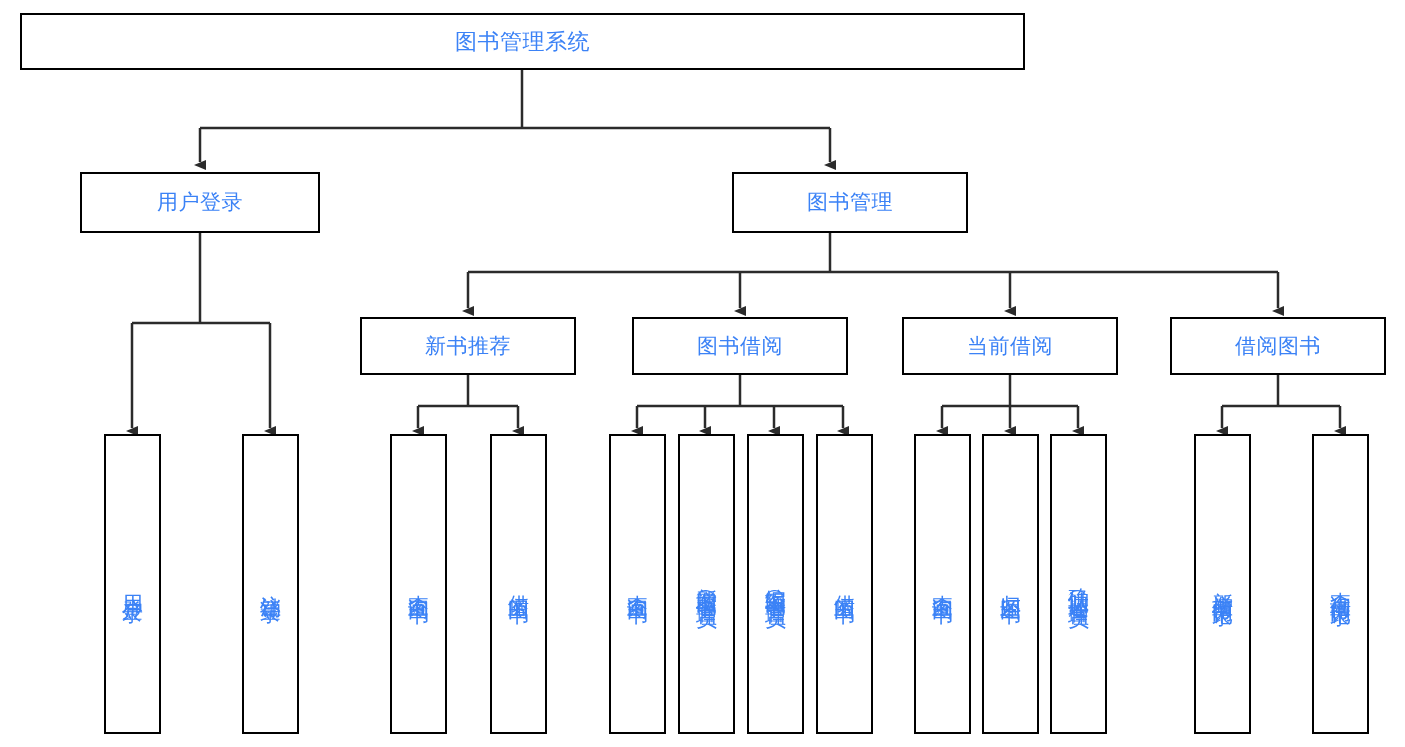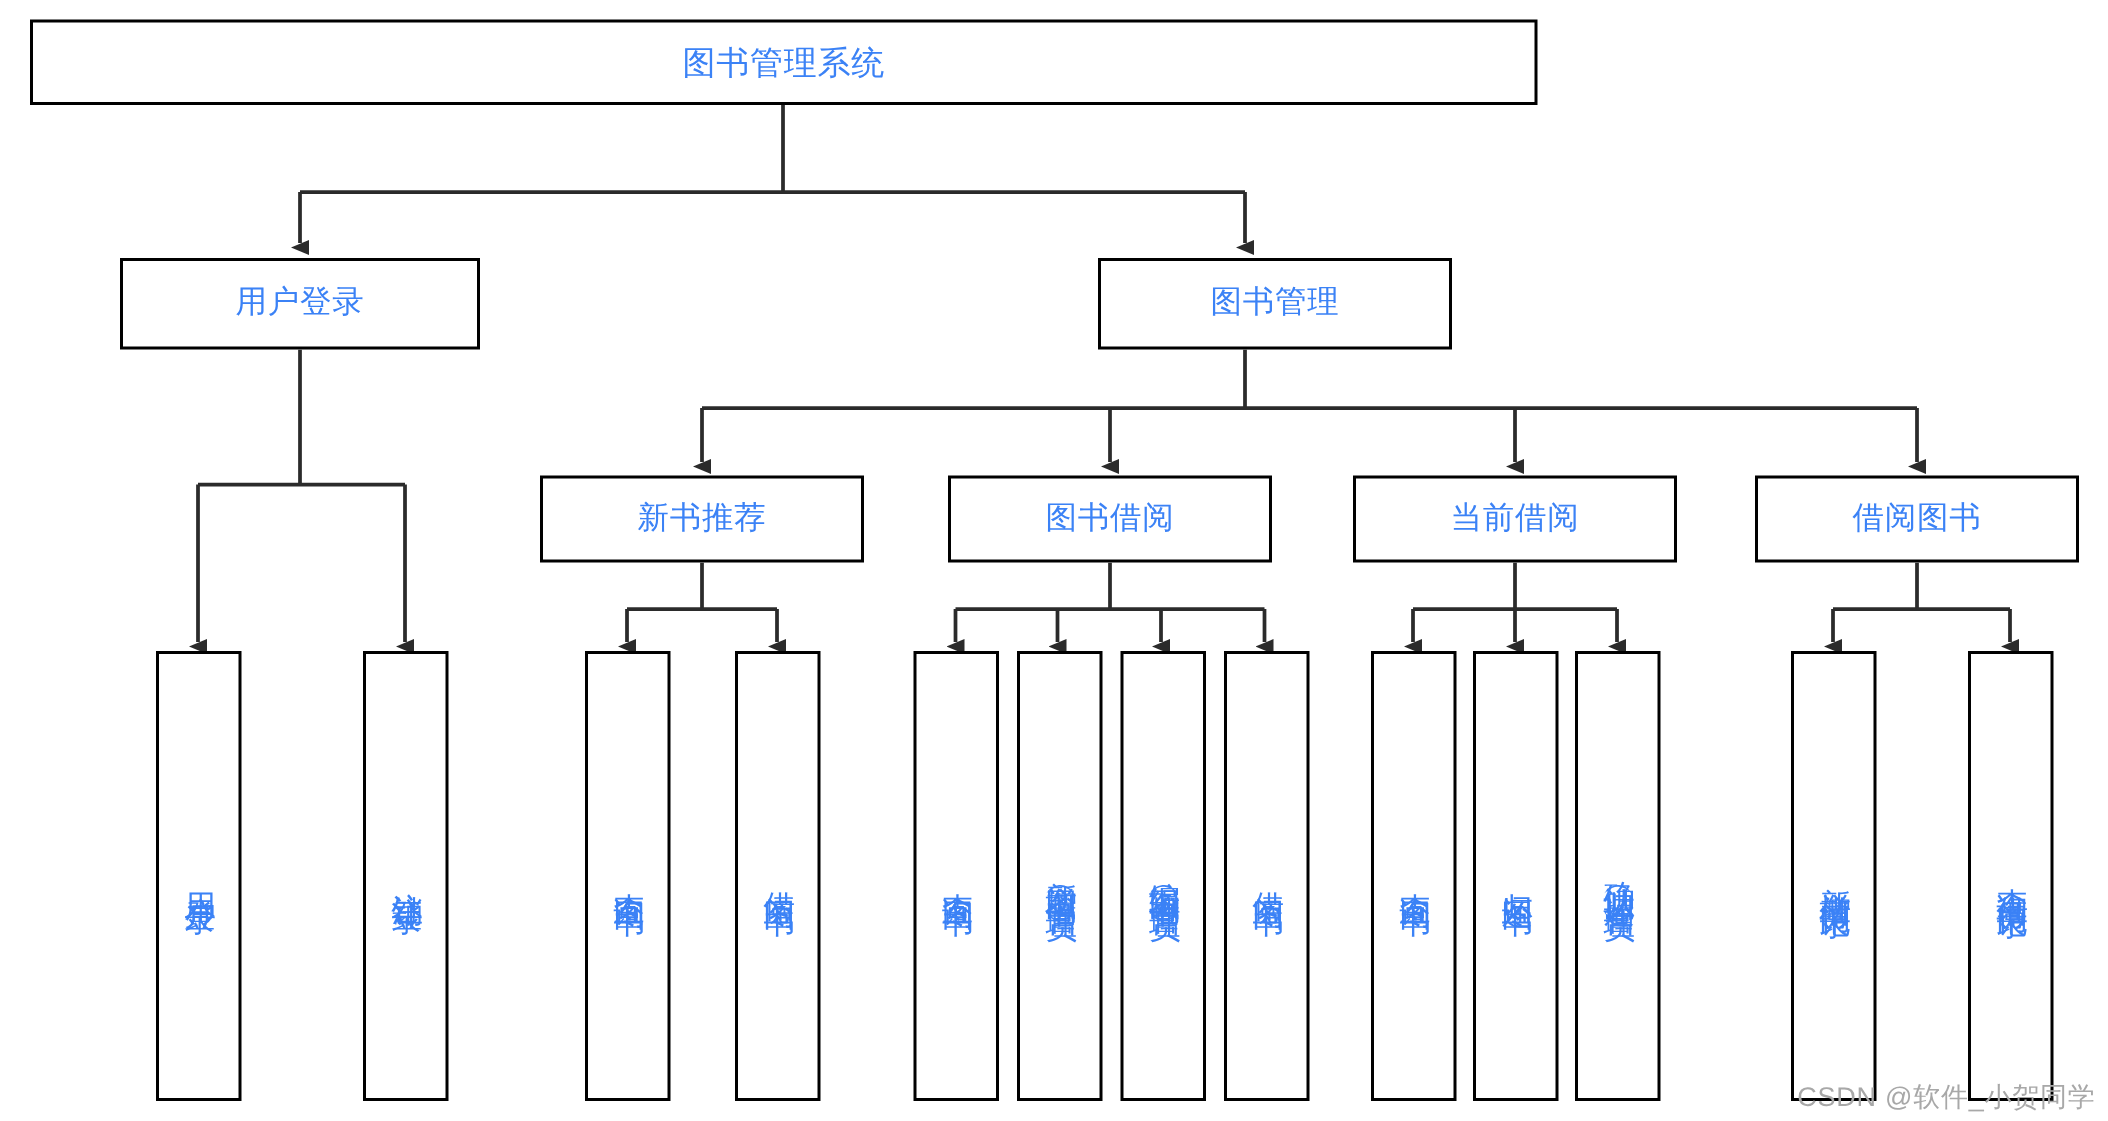--- a/index.html
+++ b/index.html
@@ -193,15 +193,14 @@
     <span class="label">确认归还（管理员）</span>
   </div>
 
   <div class="node vert" style="left:1194px; top:434px; width:57px; height:300px;">
     <span class="label">新增借阅记录</span>
   </div>
   <div class="node vert" style="left:1312px; top:434px; width:57px; height:300px;">
     <span class="label">查询借阅记录</span>
   </div>
 
-  <div class="watermark">CSDN @软件_小贺同学</div>
 
 </div>
 
 </body></html>

